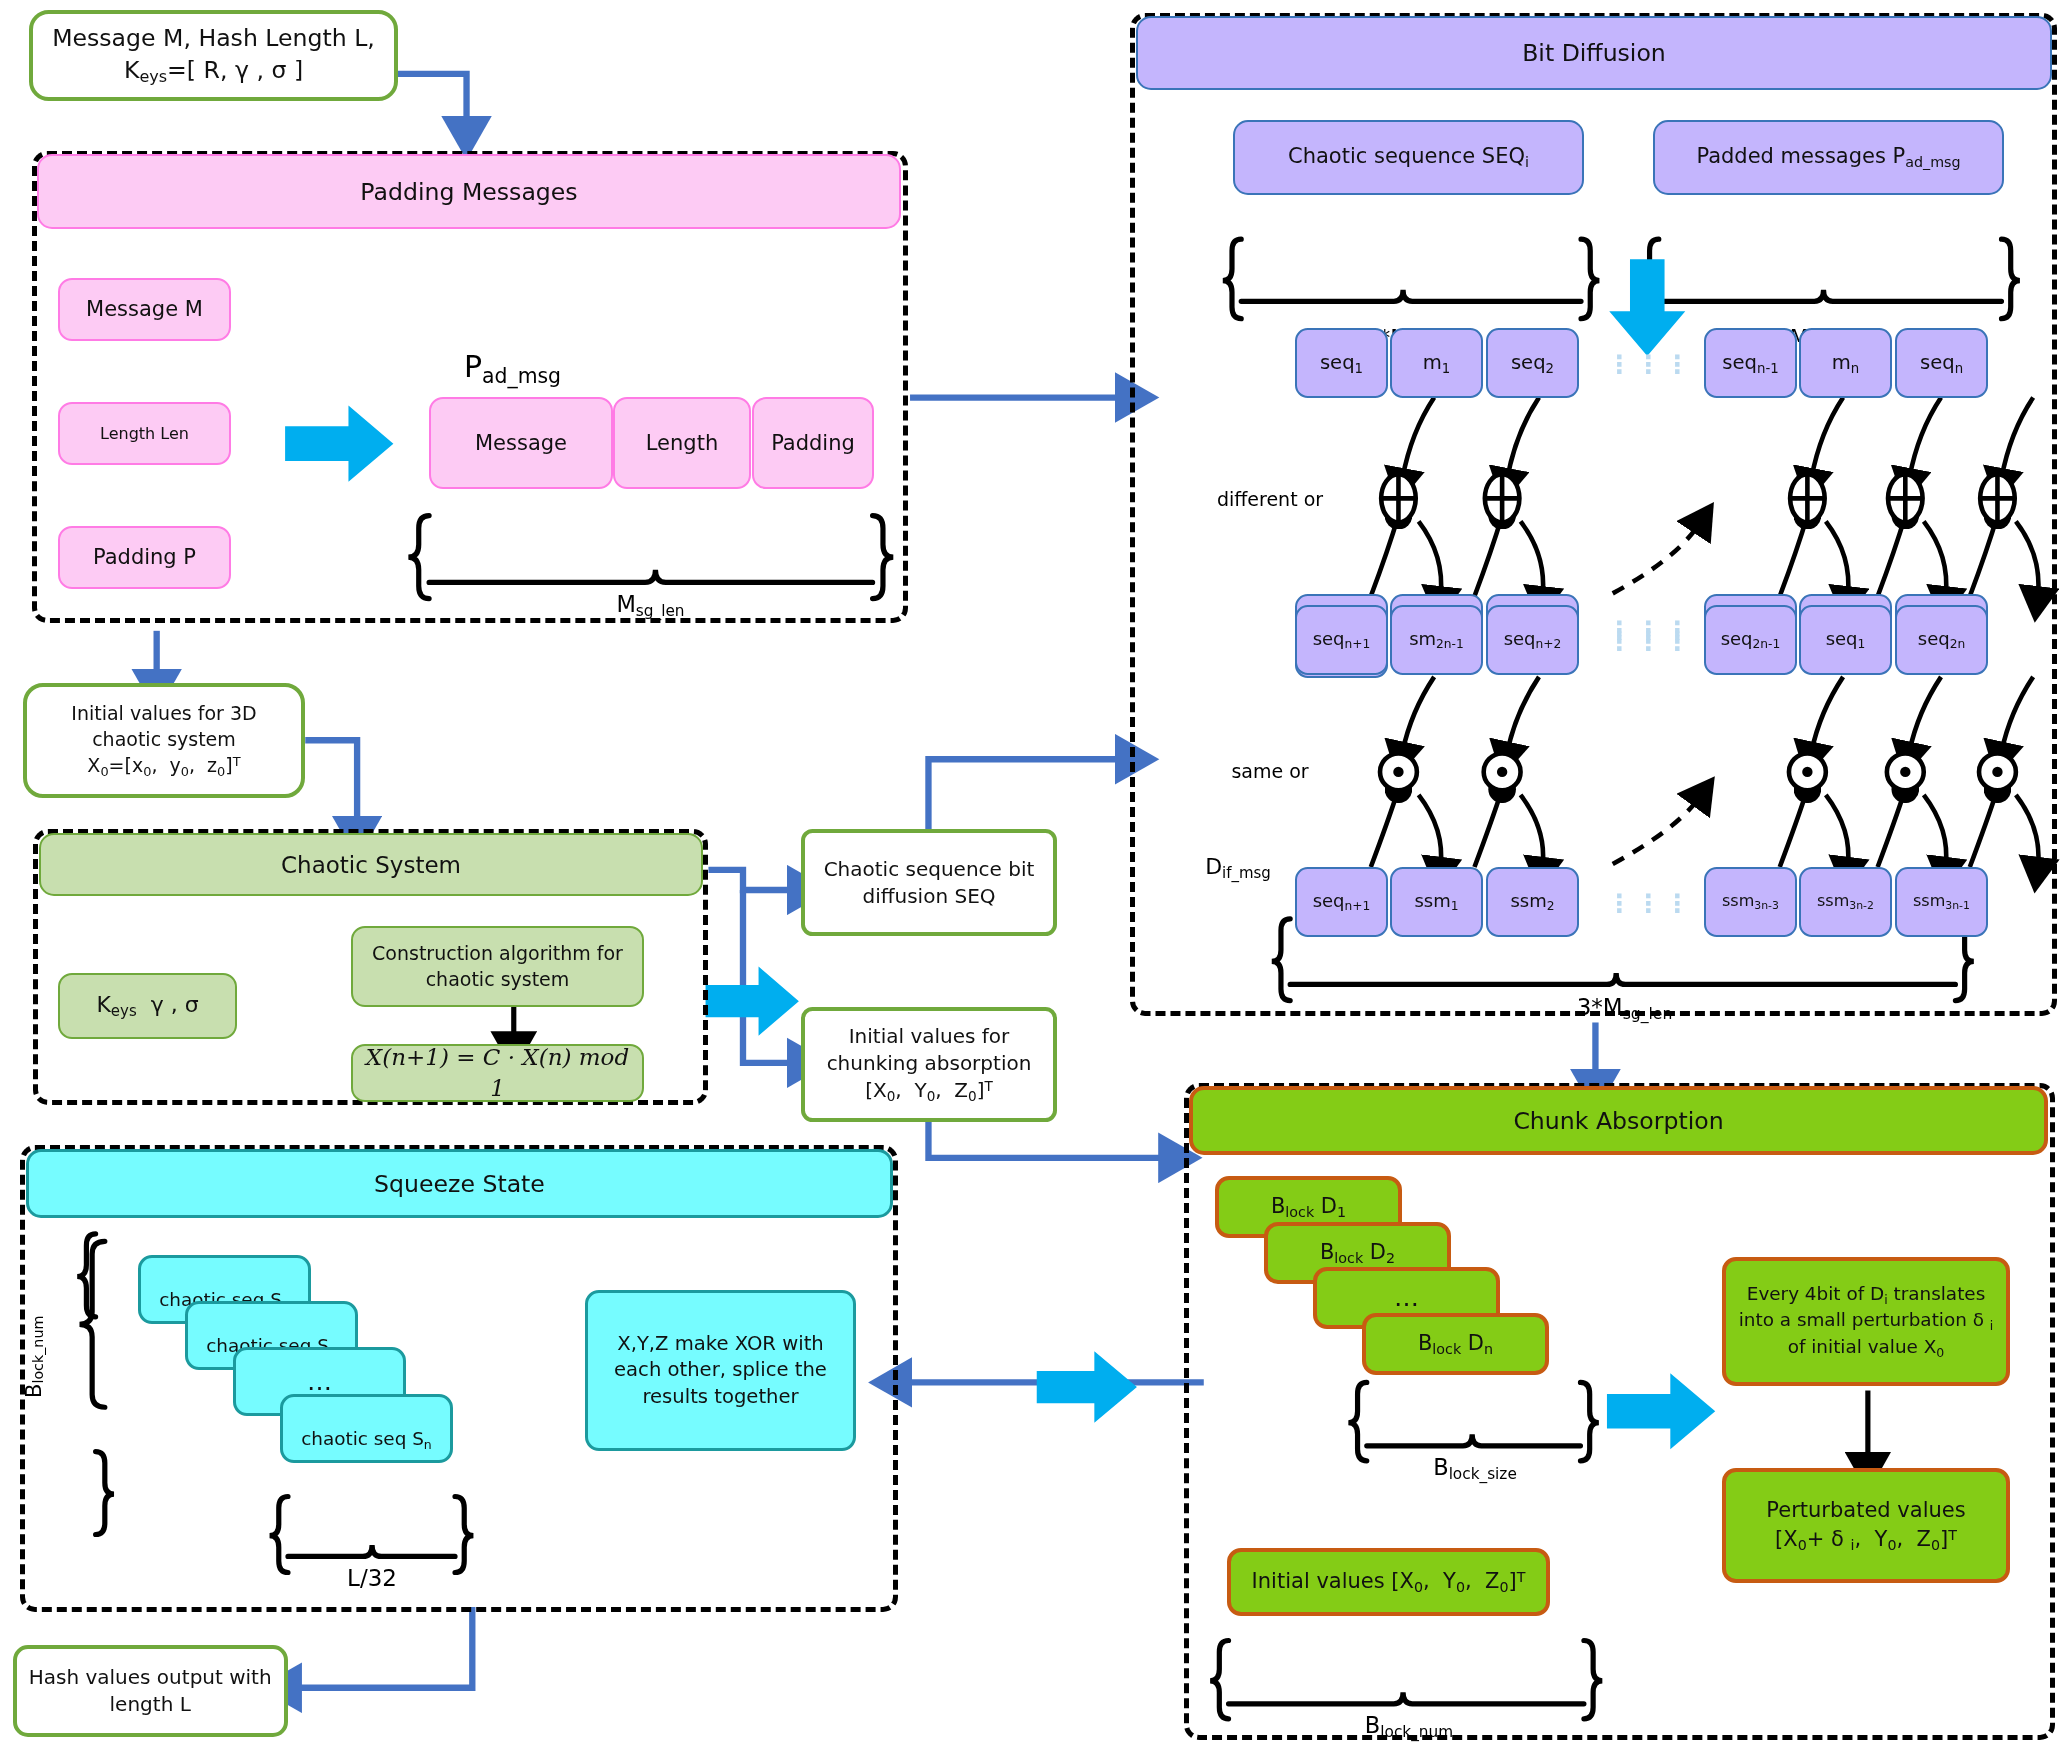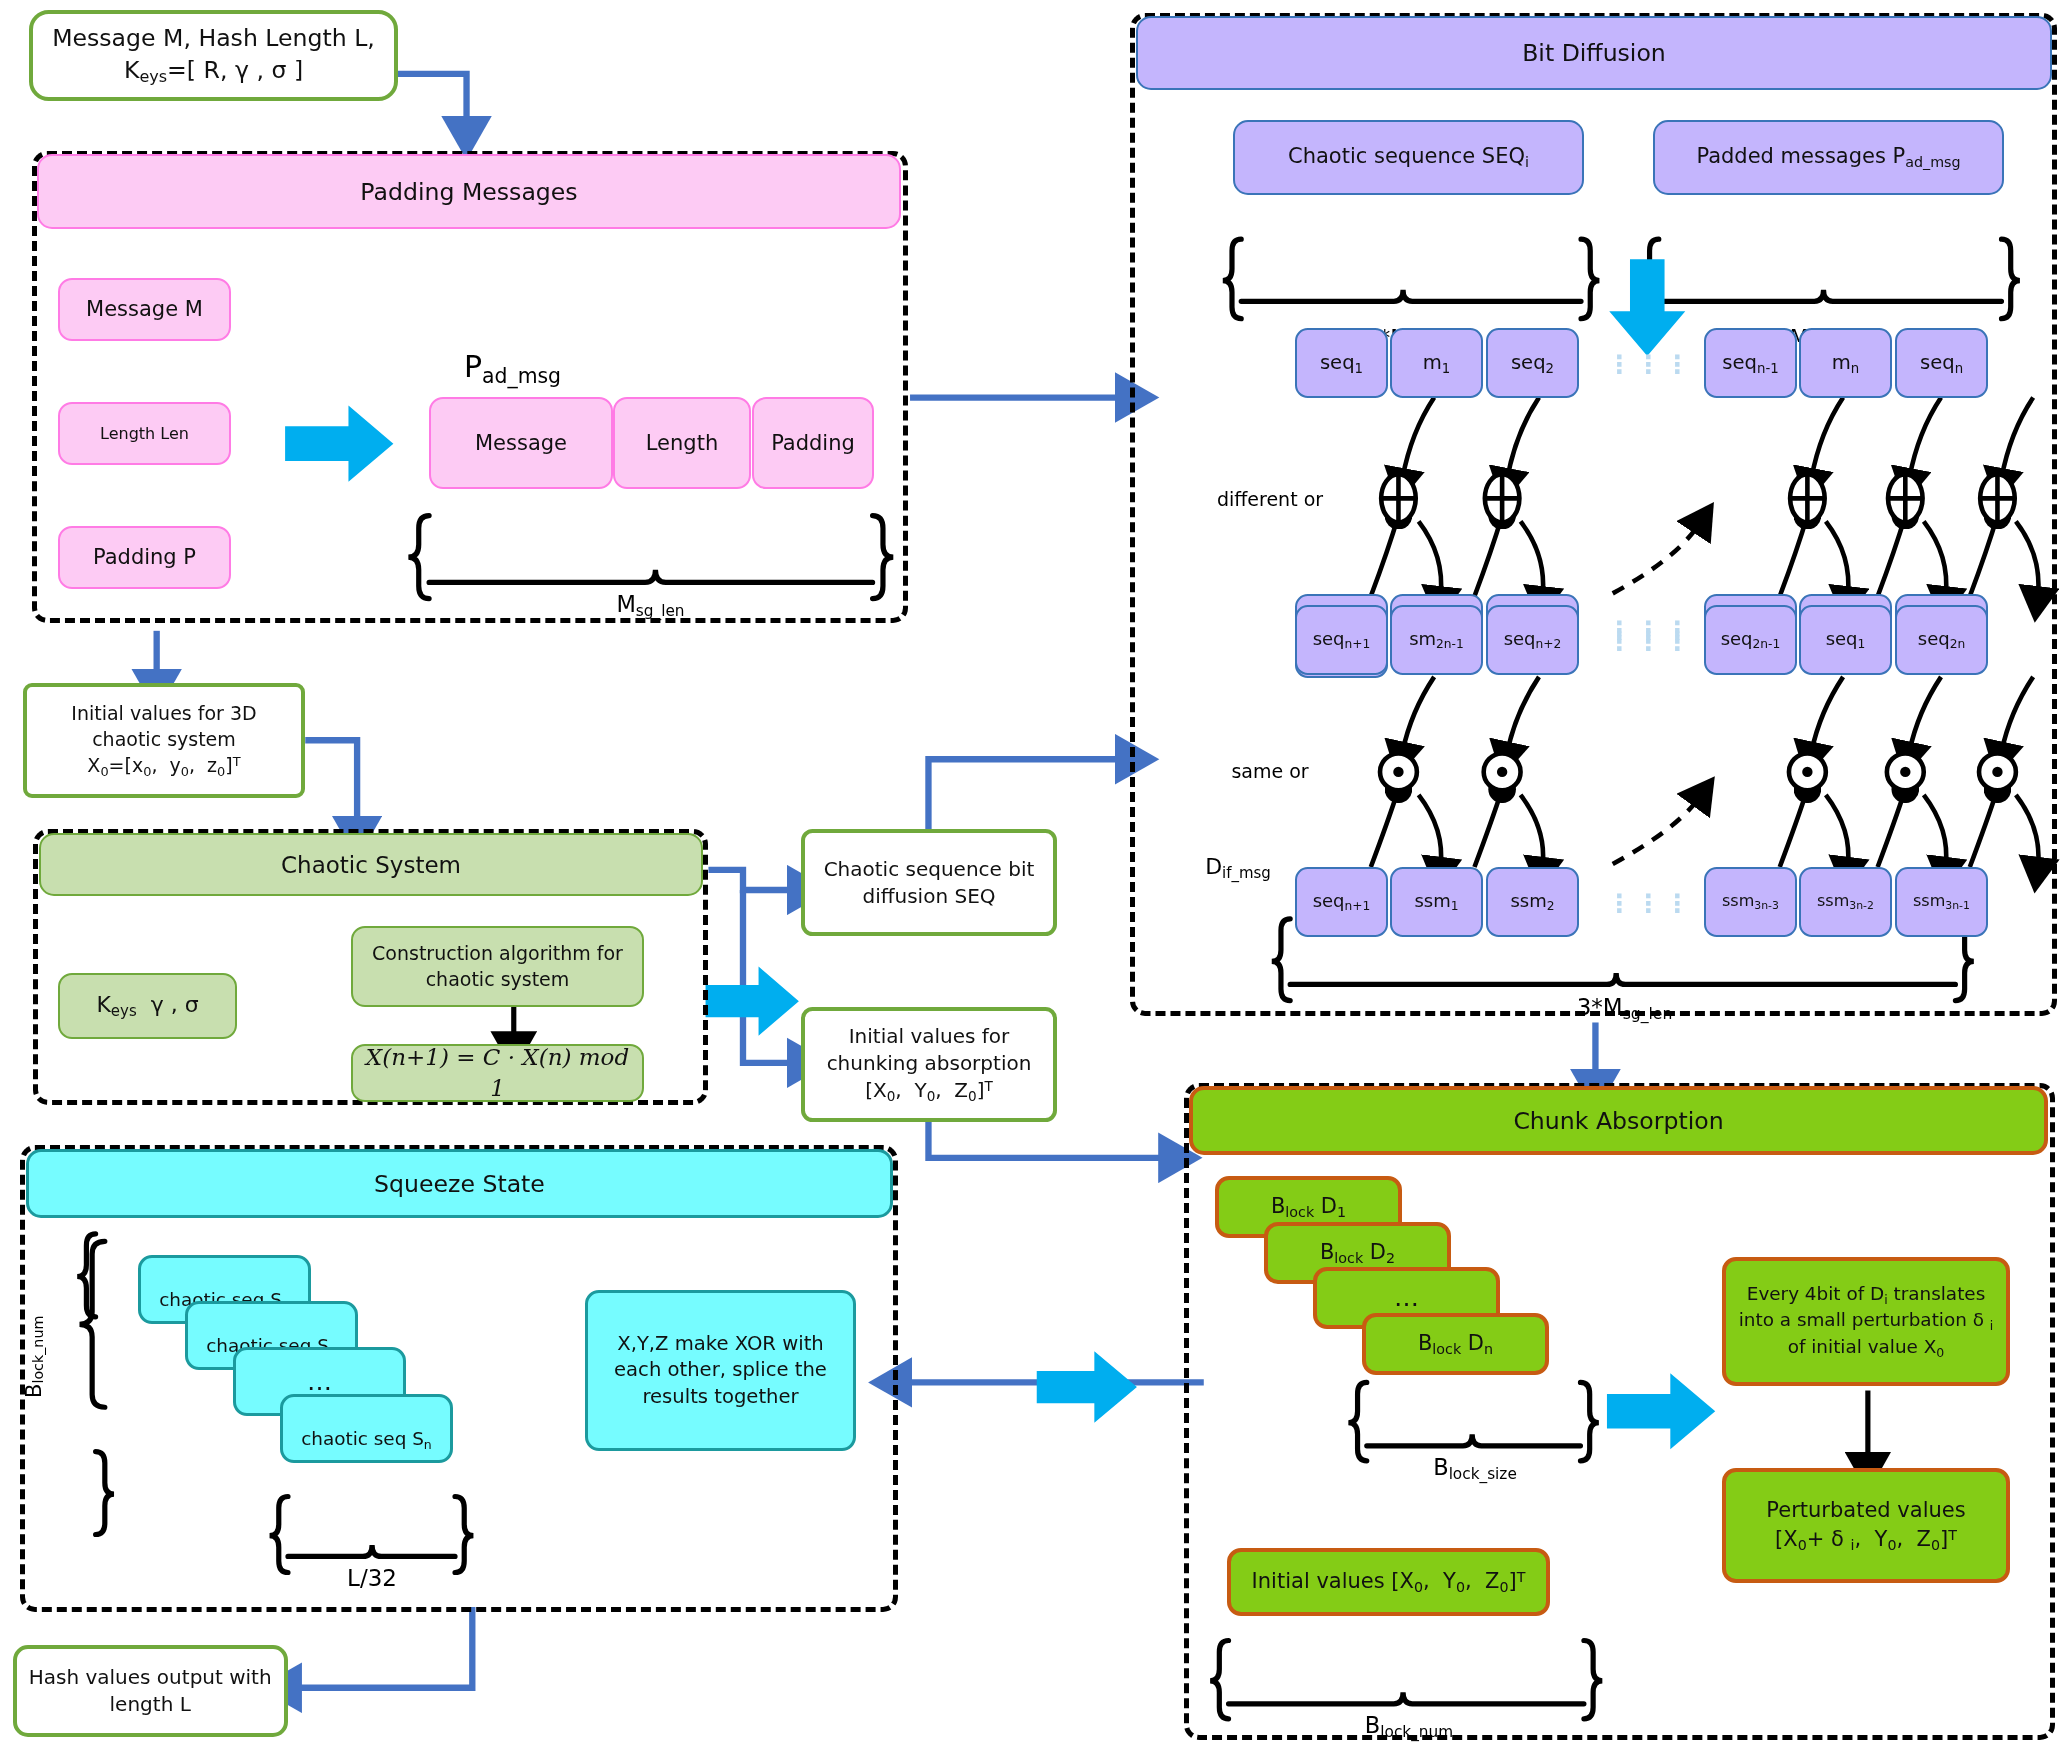--- a/index.html
+++ b/index.html
@@ -232,21 +232,21 @@
     <span>Length</span>
     </div>
   <div class="node pink" style="left:752px;top:397px;width:122px;height:92px;font-size:21px;">
     <span>Padding</span>
     </div>
 
   <div class="plain" style="left:564px;top:588px;width:173px;height:35px;font-size:22.5px;">
     <span>M<sub>sg_len</sub></span>
     </div>
 
-  <div class="node greenw" style="left:23px;top:683px;width:282px;height:115px;font-size:19px;flex-direction:column;border-radius:9px;">
+  <div class="node greenw" style="left:23px;top:683px;width:282px;height:115px;font-size:19px;flex-direction:column;border-radius:20px;">
     <div>Initial values for 3D</div>
     <div>chaotic system</div>
     <div>X<sub>0</sub>=[x<sub>0</sub>,&nbsp; y<sub>0</sub>,&nbsp; z<sub>0</sub>]<sup>T</sup></div>
   </div>
 
   <div class="panel" style="left:33px;top:829px;width:675px;height:276px;"></div>
   <div class="title green" style="left:39px;top:833px;width:664px;height:63px;font-size:23px;">
     <span>Chaotic System</span>
   </div>
   <div class="node green" style="left:58px;top:973px;width:179px;height:66px;font-size:22px;">

